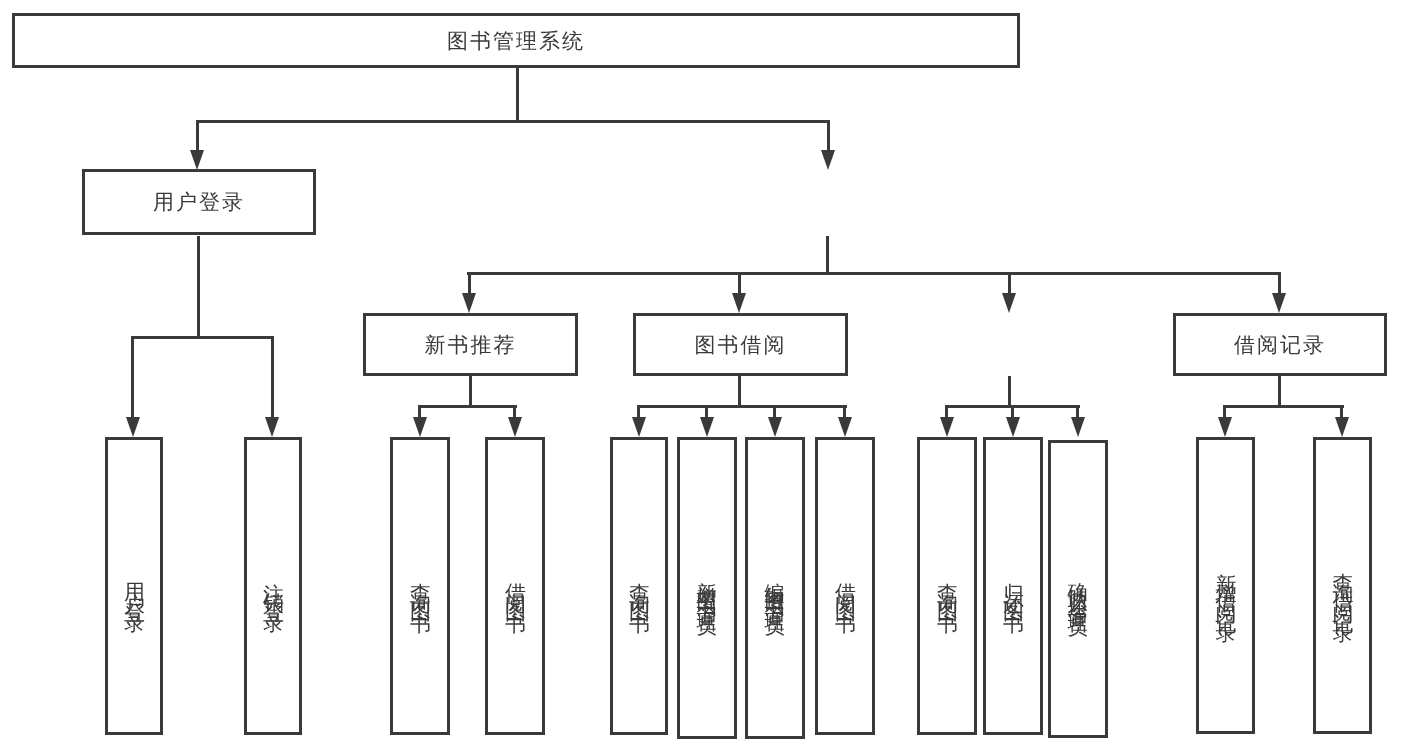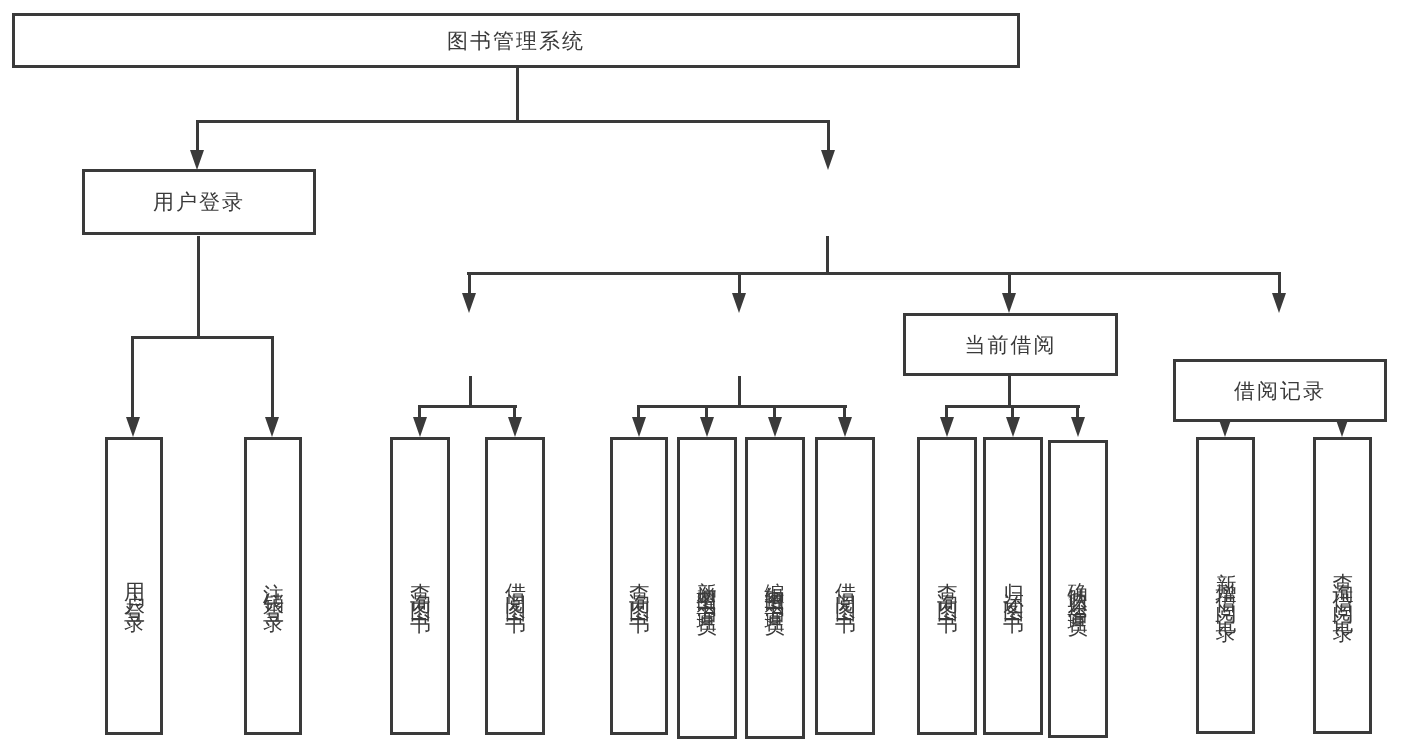--- a/index.html
+++ b/index.html
@@ -98,24 +98,27 @@
   <div class="arw" style="left:1335px;top:417px;"></div>
 
   <div class="box h" style="left:12px;top:13px;width:1008px;height:55px;">
     <span>图书管理系统</span>
   </div>
 
   <div class="box h" style="left:82px;top:169px;width:234px;height:66px;">
     <span>用户登录</span>
   </div>
 
-  <div class="box h" style="left:903px;top:313px;width:215px;height:63px;">
-    <span>当前借阅</span>
+  <div class="box h" style="left:363px;top:313px;width:215px;height:63px;">
+    <span>新书推荐</span>
   </div>
-  <div class="box h" style="left:1173px;top:313px;width:214px;height:63px;margin-top:46px;">
+  <div class="box h" style="left:633px;top:313px;width:215px;height:63px;">
+    <span>图书借阅</span>
+  </div>
+  <div class="box h" style="left:1173px;top:313px;width:214px;height:63px;">
     <span>借阅记录</span>
   </div>
 
   <div class="box v" style="left:105px;top:437px;width:58px;height:298px;">
     <span>用户登录</span>
   </div>
   <div class="box v" style="left:244px;top:437px;width:58px;height:298px;">
     <span>注销登录</span>
   </div>
 

